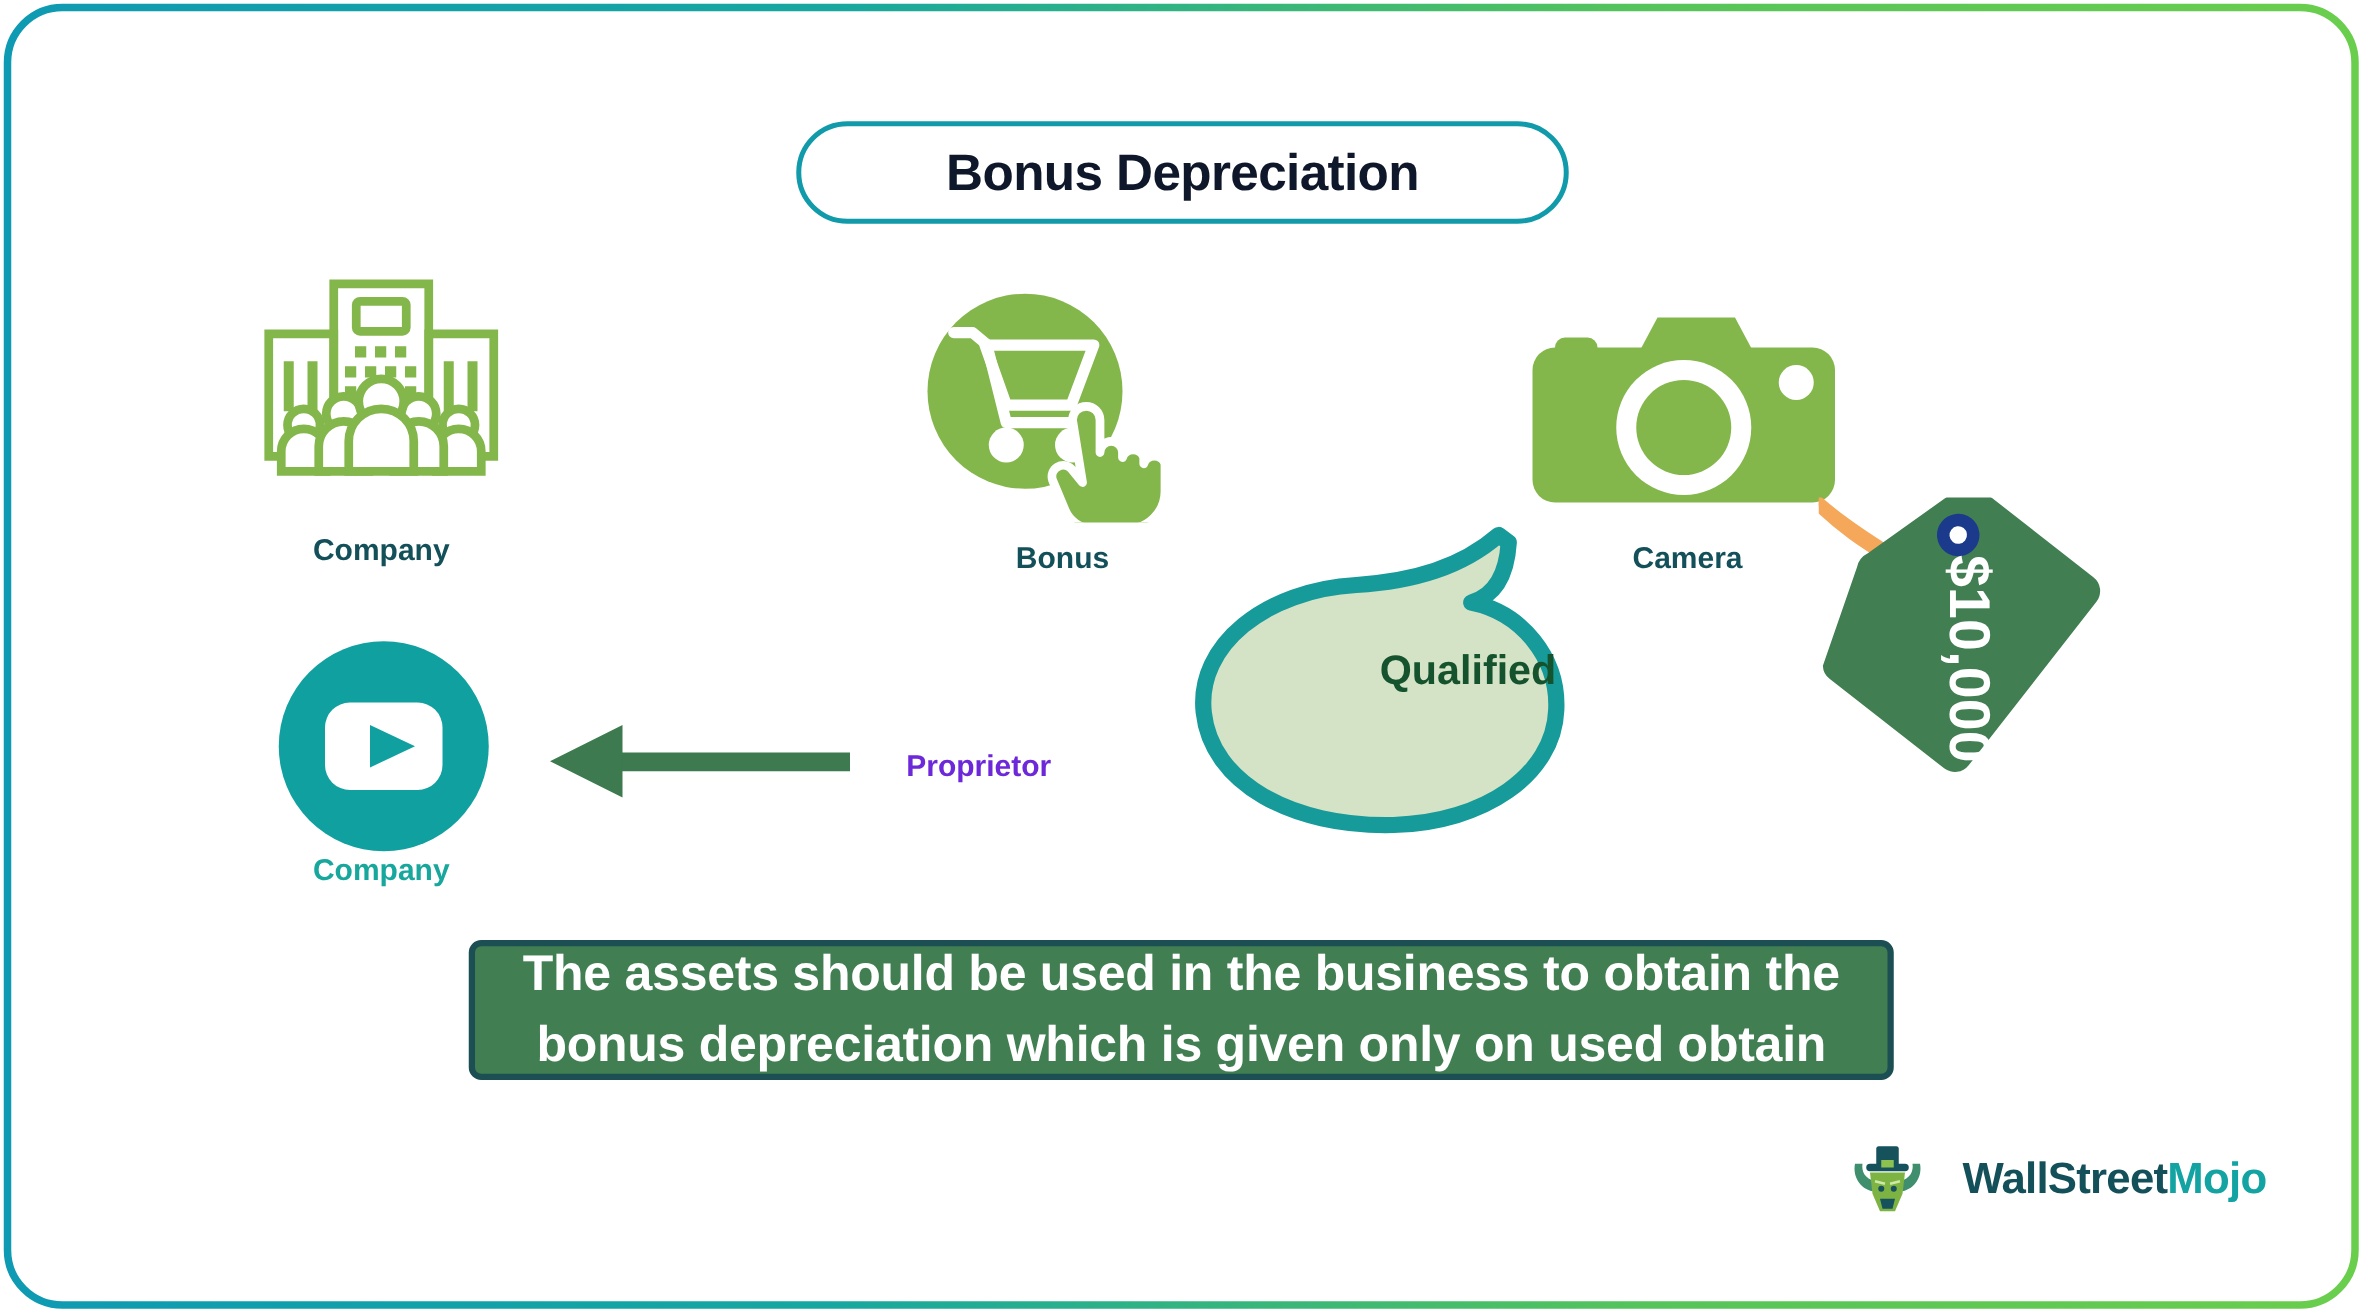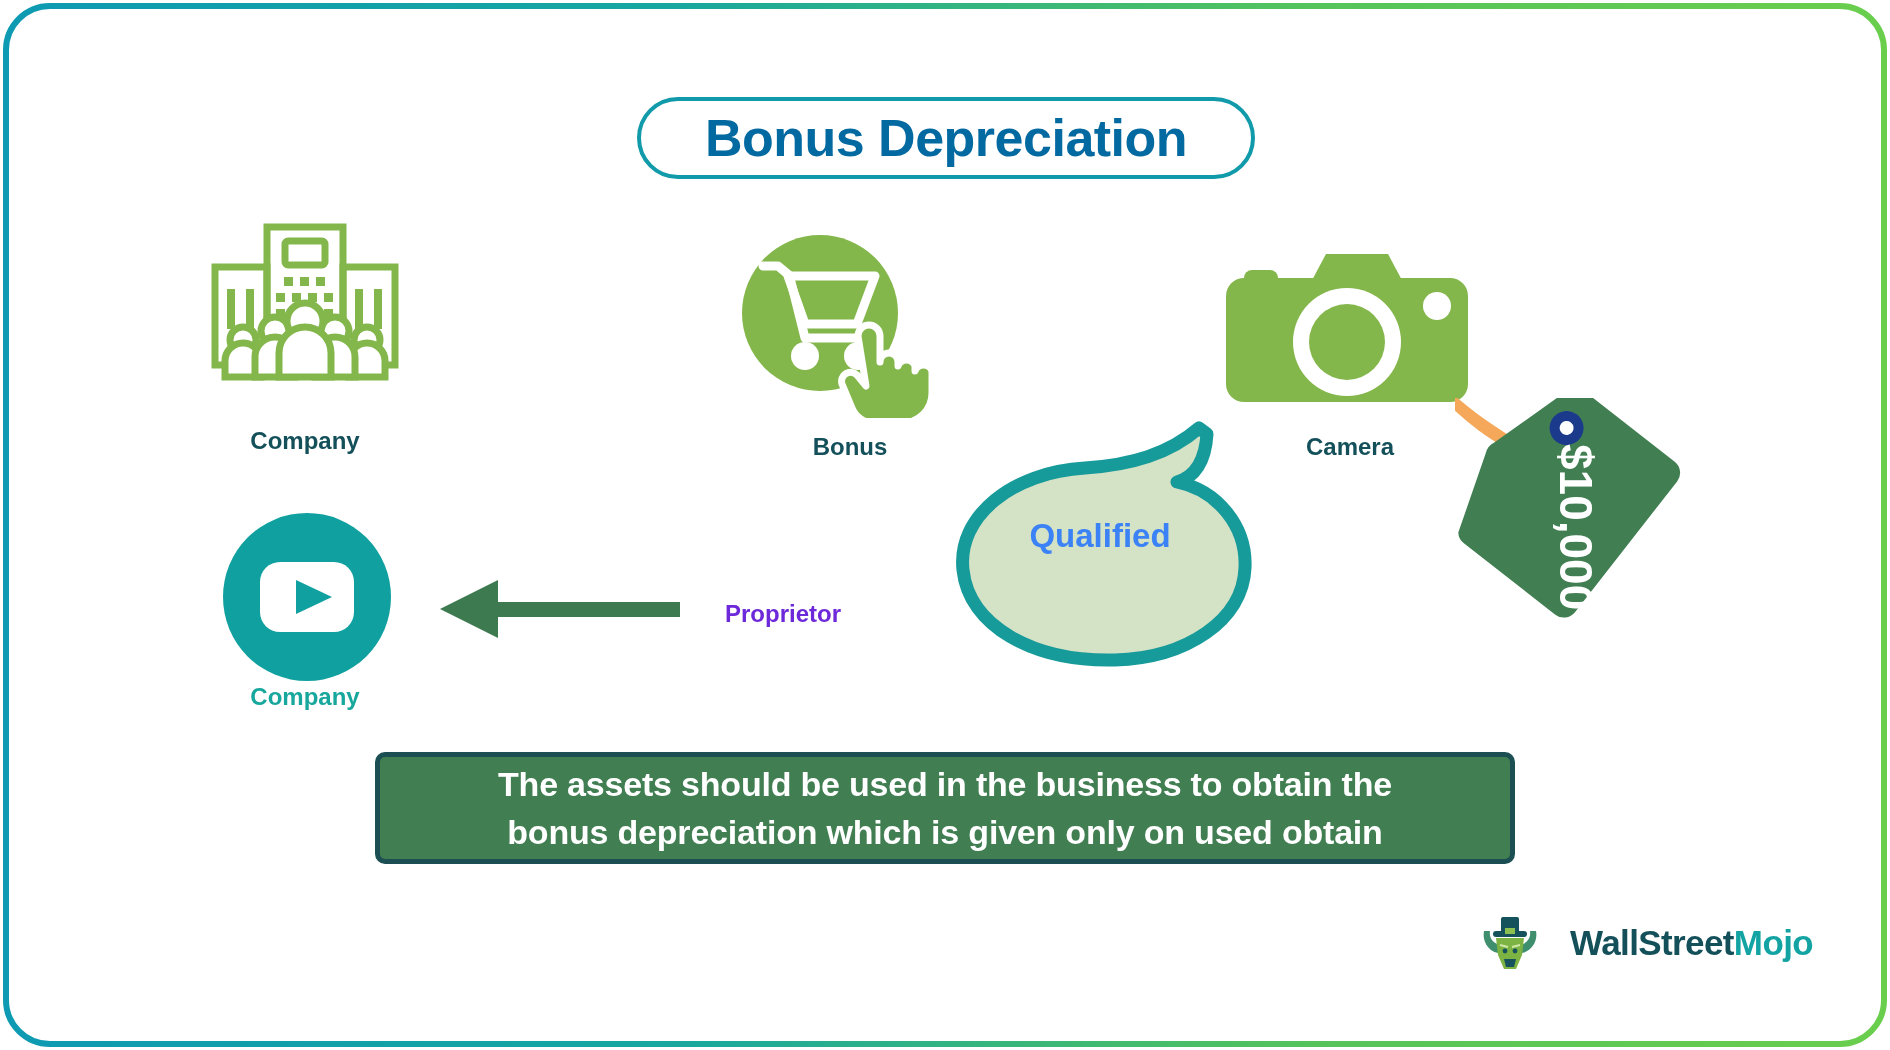--- a/index.html
+++ b/index.html
@@ -39,23 +39,23 @@
     height: 82px;
     box-sizing: border-box;
     border: 4px solid #119aaa;
     border-radius: 41px;
     display: flex;
     align-items: center;
     justify-content: center;
     background: #ffffff;
   }
   #title-text {
-    font-size: 52px;
-    font-weight: bold;
-    color: #0369a1;
+    font-size: 41px;
+    font-weight: bold;
+    color: #0f172a;
     letter-spacing: -0.5px;
     white-space: nowrap;
     text-align: right;
   }
 
   
   .node-label {
     position: absolute;
     font-size: 24px;
     font-weight: bold;
@@ -92,45 +92,45 @@
   #arrow-svg { left: 440px; top: 580px; width: 240px; height: 60px; }
   #proprietor-label { left: 683px; top: 600px; width: 200px; }
 
   
   #bubble { left: 955px; top: 420px; width: 310px; height: 250px; }
   #bubble-text {
     position: absolute;
     left: 0;
     top: 94px;
     width: 290px;
-    text-align: center;
+    text-align: right;
     font-size: 33px;
     font-weight: bold;
-    color: #3b82f6;
+    color: #14532d;
     line-height: 1.32;
   }
 
   
   #banner {
     position: absolute;
     left: 375px;
     top: 752px;
     width: 1140px;
     height: 112px;
     box-sizing: border-box;
     background: #417e52;
     border: 5px solid #1c4f53;
     border-radius: 10px;
     display: flex;
     align-items: center;
     justify-content: center;
   }
   #banner-text {
     color: #ffffff;
-    font-size: 34px;
+    font-size: 40px;
     font-weight: bold;
     text-align: center;
     line-height: 1.42;
     padding: 0 26px;
     letter-spacing: -0.2px;
   }
 
   
   #logo {
     position: absolute;

